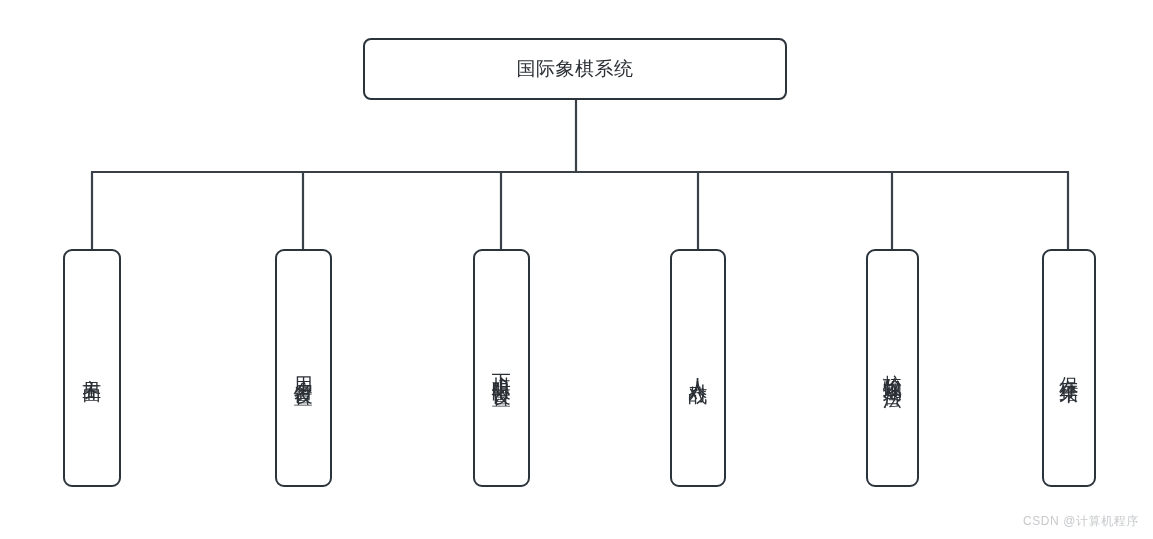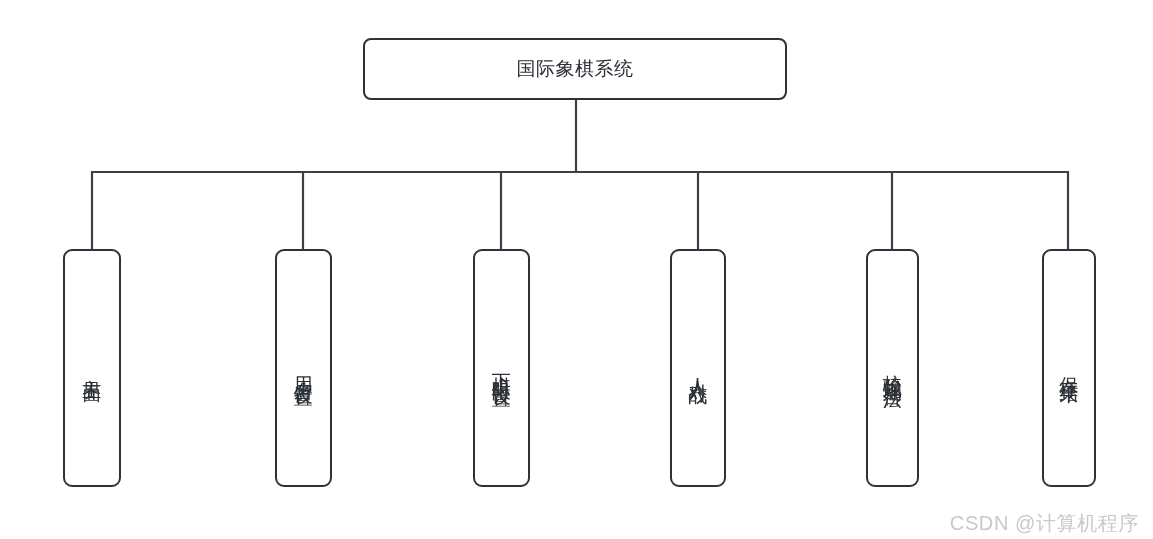--- a/index.html
+++ b/index.html
@@ -84,22 +84,22 @@
   .child-2 { left: 275px;  width: 57px; }
   .child-3 { left: 473px;  width: 57px; }
   .child-4 { left: 670px;  width: 56px; }
   .child-5 { left: 866px;  width: 53px; }
   .child-6 { left: 1042px; width: 54px; }
 
   
   #watermark {
     position: absolute;
     right: 14px;
-    bottom: 2px;
-    font-size: 20px;
+    bottom: 9px;
+    font-size: 12px;
     color: #c7c9cc;
     letter-spacing: 0.6px;
     white-space: nowrap;
     user-select: none;
     text-align: right;
   }
 </style>
 </head>
 <body>
 

